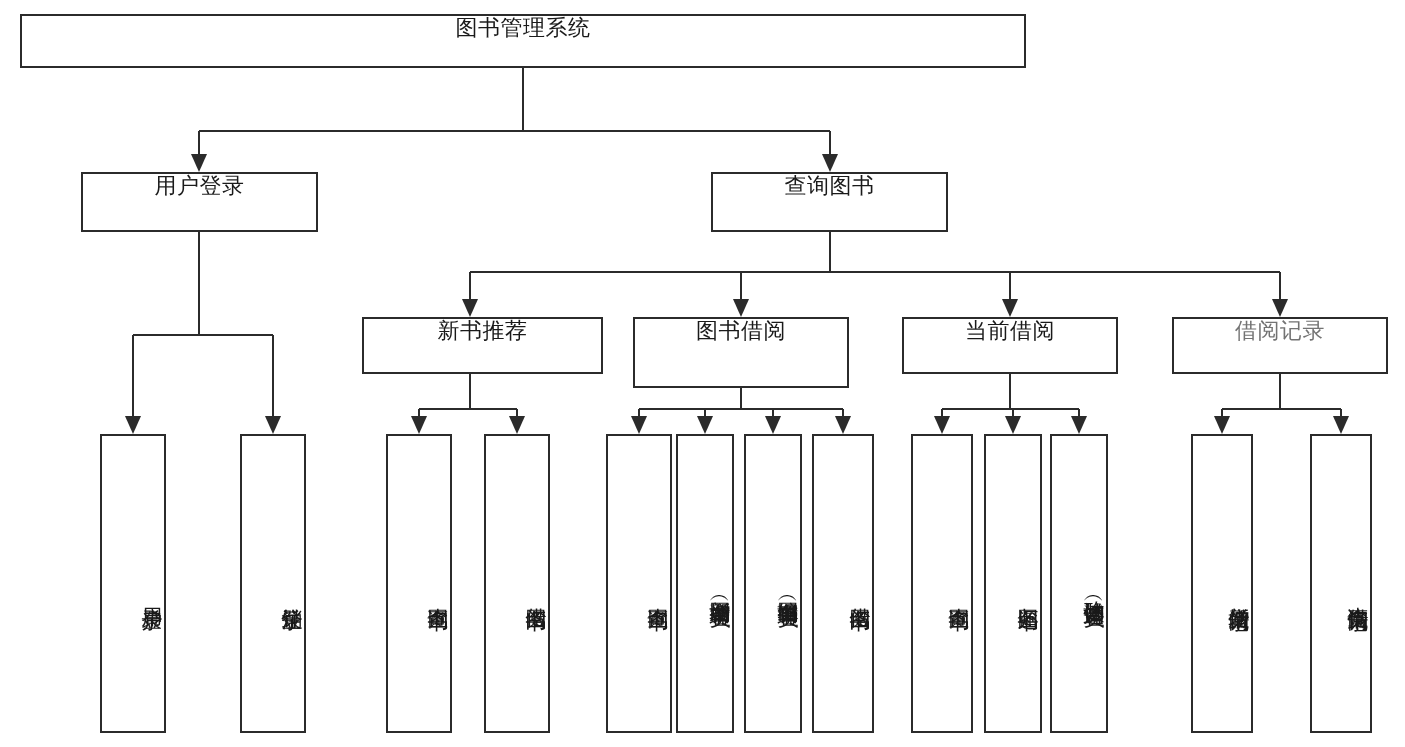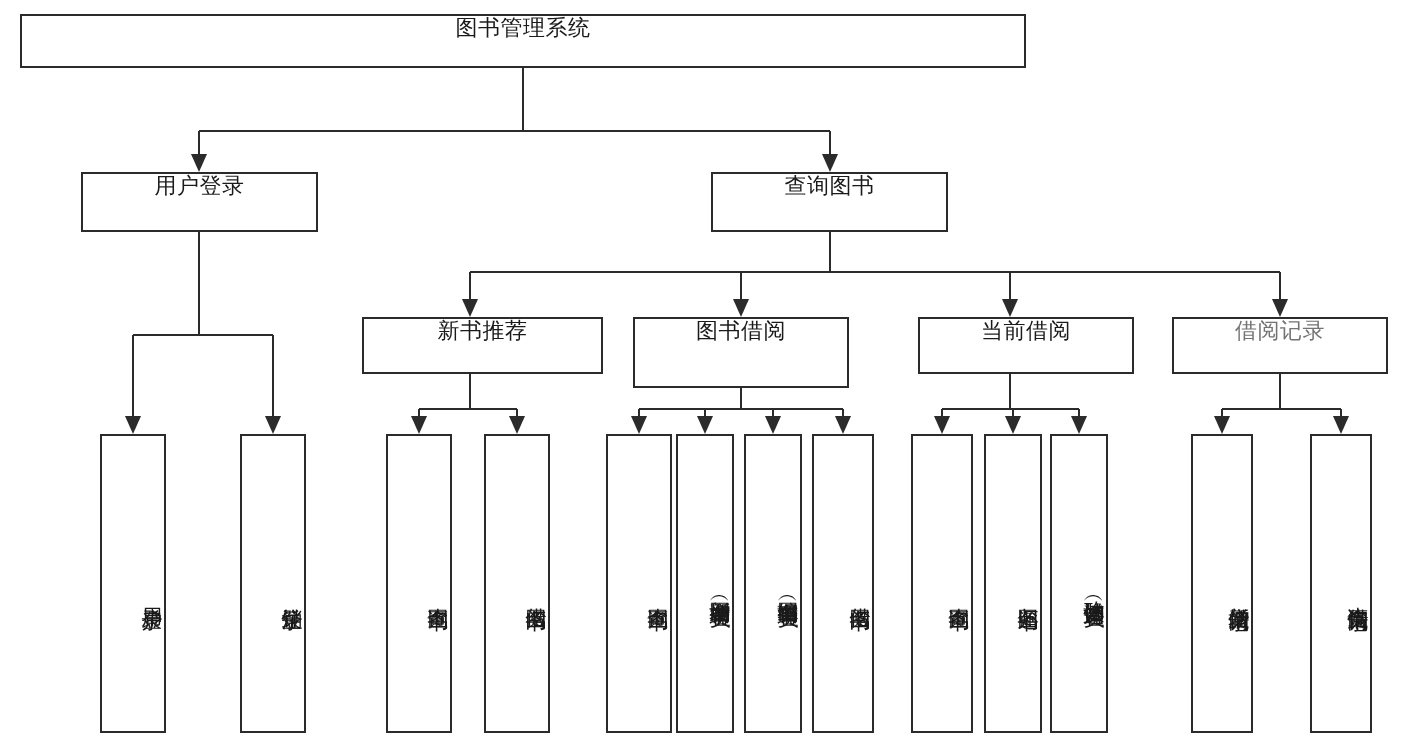--- a/index.html
+++ b/index.html
@@ -132,21 +132,21 @@
       </div>
       <div class="node node-h" style="left: 711px; top: 172px; width: 237px; height: 60px; border-color: rgb(43, 43, 43); background: rgb(255, 255, 255); color: rgb(26, 26, 26);">
         <span>查询图书</span>
       </div>
       <div class="node node-h" style="left: 362px; top: 317px; width: 241px; height: 57px; border-color: rgb(43, 43, 43); background: rgb(255, 255, 255); color: rgb(26, 26, 26);">
         <span>新书推荐</span>
       </div>
       <div class="node node-h" style="left: 633px; top: 317px; width: 216px; height: 71px; border-color: rgb(43, 43, 43); background: rgb(255, 255, 255); color: rgb(26, 26, 26);">
         <span>图书借阅</span>
       </div>
-      <div class="node node-h" style="left: 902px; top: 317px; width: 216px; height: 57px; border-color: rgb(43, 43, 43); background: rgb(255, 255, 255); color: rgb(26, 26, 26); margin-left: 16px;">
+      <div class="node node-h" style="left: 902px; top: 317px; width: 216px; height: 57px; border-color: rgb(43, 43, 43); background: rgb(255, 255, 255); color: rgb(26, 26, 26);">
         <span>当前借阅</span>
       </div>
       <div class="node node-h" style="left: 1172px; top: 317px; width: 216px; height: 57px; border-color: rgb(43, 43, 43); background: rgb(255, 255, 255); color: #737373;">
         <span>借阅记录</span>
       </div>
       <div class="node node-v" style="left: 100px; top: 434px; width: 66px; height: 299px; border-color: rgb(43, 43, 43); background: rgb(255, 255, 255); color: rgb(26, 26, 26);">
         <span>用户登录</span>
       </div>
       <div class="node node-v" style="left: 240px; top: 434px; width: 66px; height: 299px; border-color: rgb(43, 43, 43); background: rgb(255, 255, 255); color: rgb(26, 26, 26);">
         <span>注销登录</span>

